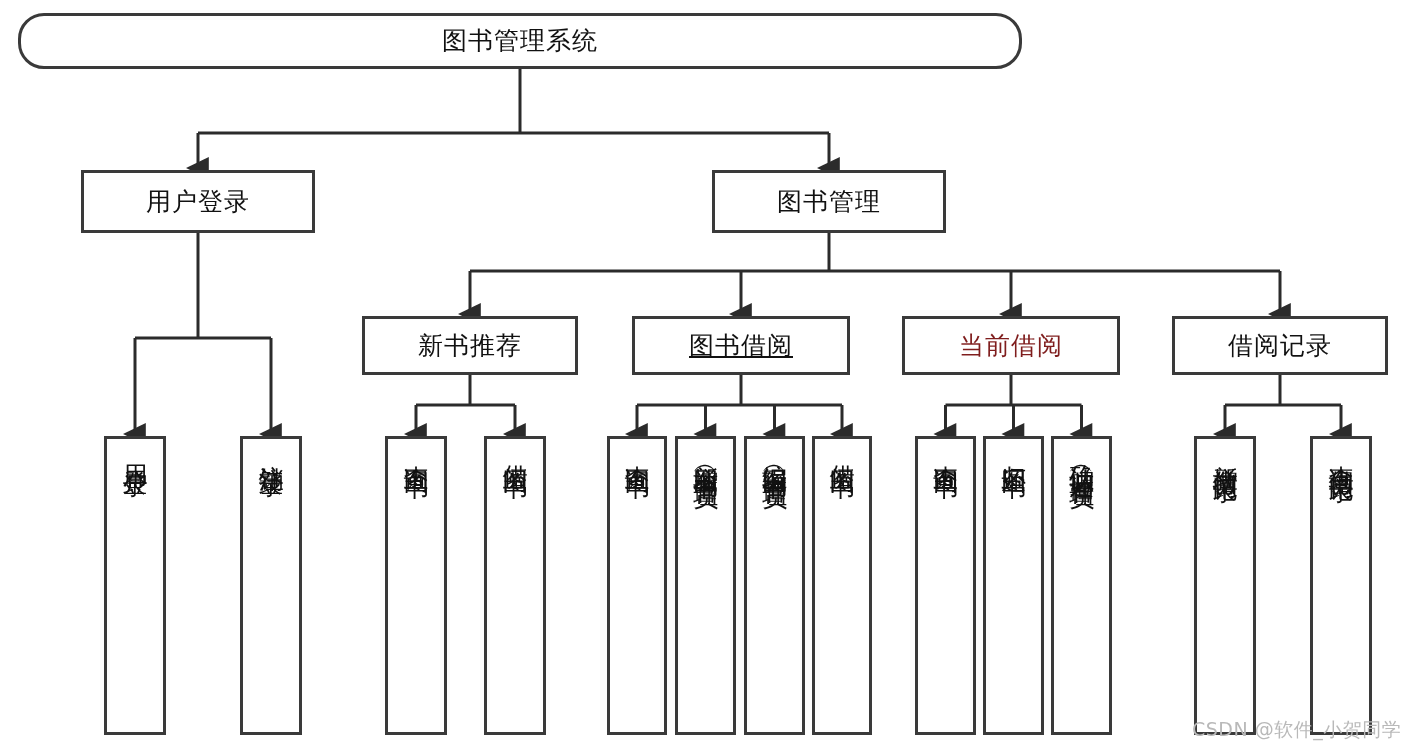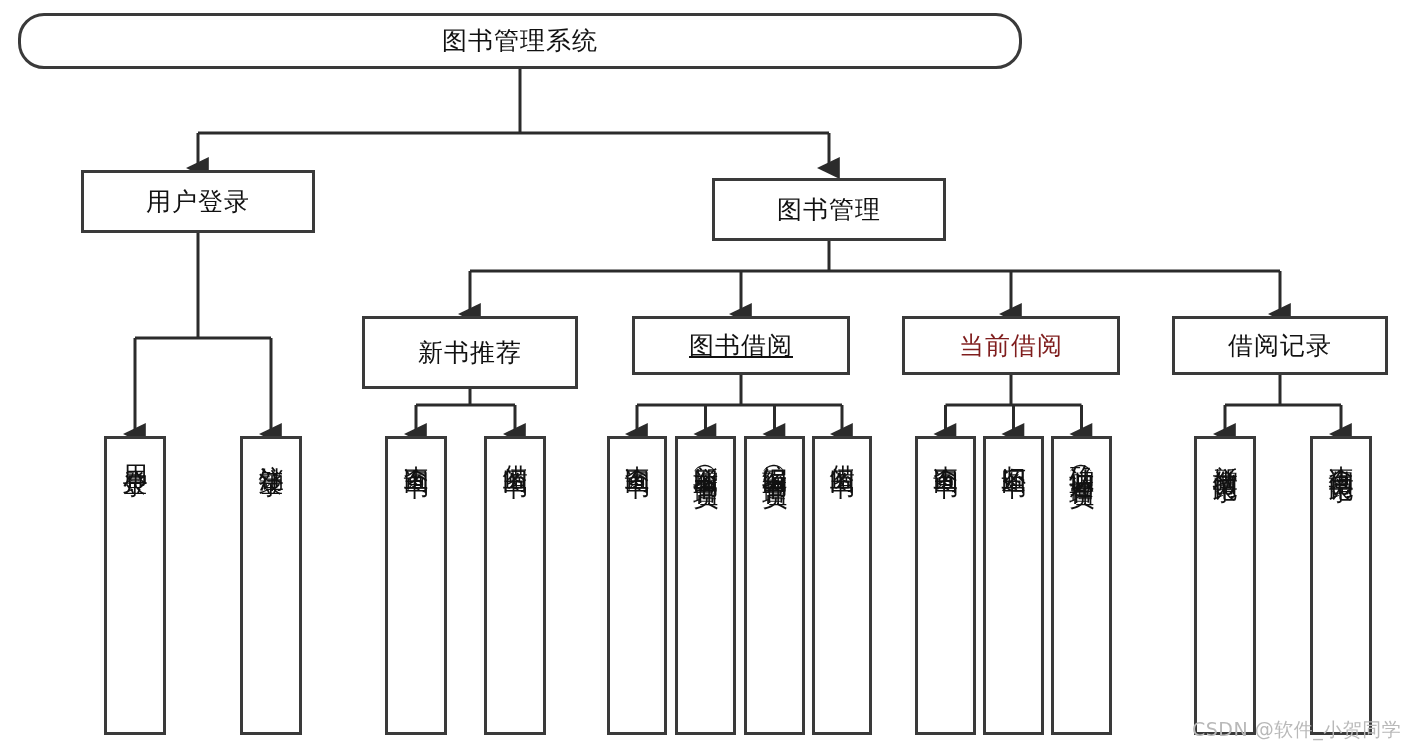--- a/index.html
+++ b/index.html
@@ -113,24 +113,24 @@
       </g>
   </svg>
 
   <div id="node-layer">
       <div class="node horizontal" style="left: 18px; top: 13px; width: 1004px; height: 56px; border-color: rgb(58, 58, 58); background: rgb(255, 255, 255); color: rgb(17, 17, 17); border-radius: 26px;">
         <span class="htext">图书管理系统</span>
       </div>
       <div class="node horizontal" style="left: 81px; top: 170px; width: 234px; height: 63px; border-color: rgb(58, 58, 58); background: rgb(255, 255, 255); color: rgb(17, 17, 17);">
         <span class="htext">用户登录</span>
       </div>
-      <div class="node horizontal" style="left: 712px; top: 170px; width: 234px; height: 63px; border-color: rgb(58, 58, 58); background: rgb(255, 255, 255); color: rgb(17, 17, 17); margin-top: 8px;">
+      <div class="node horizontal" style="left: 712px; top: 170px; width: 234px; height: 63px; border-color: rgb(58, 58, 58); background: rgb(255, 255, 255); color: rgb(17, 17, 17);">
         <span class="htext">图书管理</span>
       </div>
-      <div class="node horizontal" style="left: 362px; top: 316px; width: 216px; height: 73px; border-color: rgb(58, 58, 58); background: rgb(255, 255, 255); color: rgb(17, 17, 17);">
+      <div class="node horizontal" style="left: 362px; top: 316px; width: 216px; height: 59px; border-color: rgb(58, 58, 58); background: rgb(255, 255, 255); color: rgb(17, 17, 17);">
         <span class="htext">新书推荐</span>
       </div>
       <div class="node horizontal" style="left: 632px; top: 316px; width: 218px; height: 59px; border-color: rgb(58, 58, 58); background: rgb(255, 255, 255); color: rgb(17, 17, 17); text-decoration: underline;">
         <span class="htext">图书借阅</span>
       </div>
       <div class="node horizontal" style="left: 902px; top: 316px; width: 218px; height: 59px; border-color: rgb(58, 58, 58); background: rgb(255, 255, 255); color: #7f1d1d;">
         <span class="htext">当前借阅</span>
       </div>
       <div class="node horizontal" style="left: 1172px; top: 316px; width: 216px; height: 59px; border-color: rgb(58, 58, 58); background: rgb(255, 255, 255); color: rgb(17, 17, 17); align-items: center;">
         <span class="htext">借阅记录</span>

